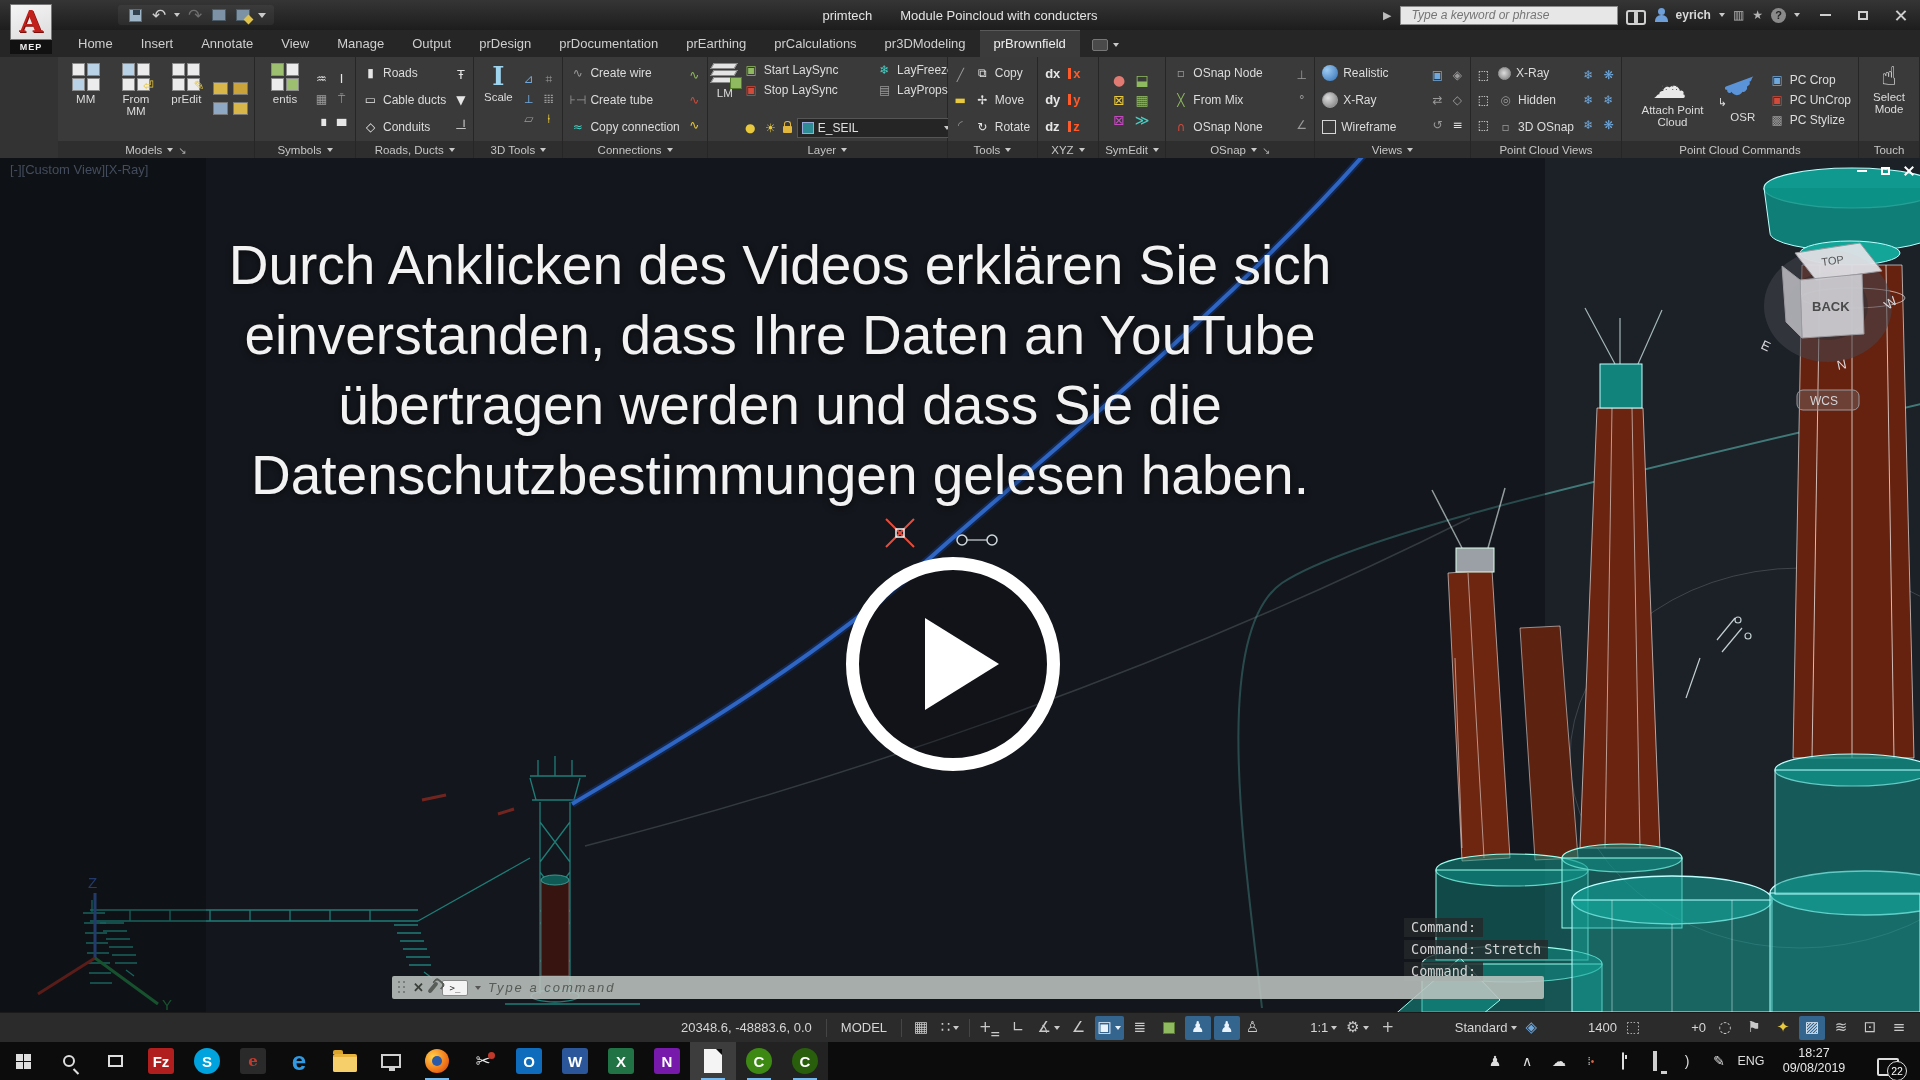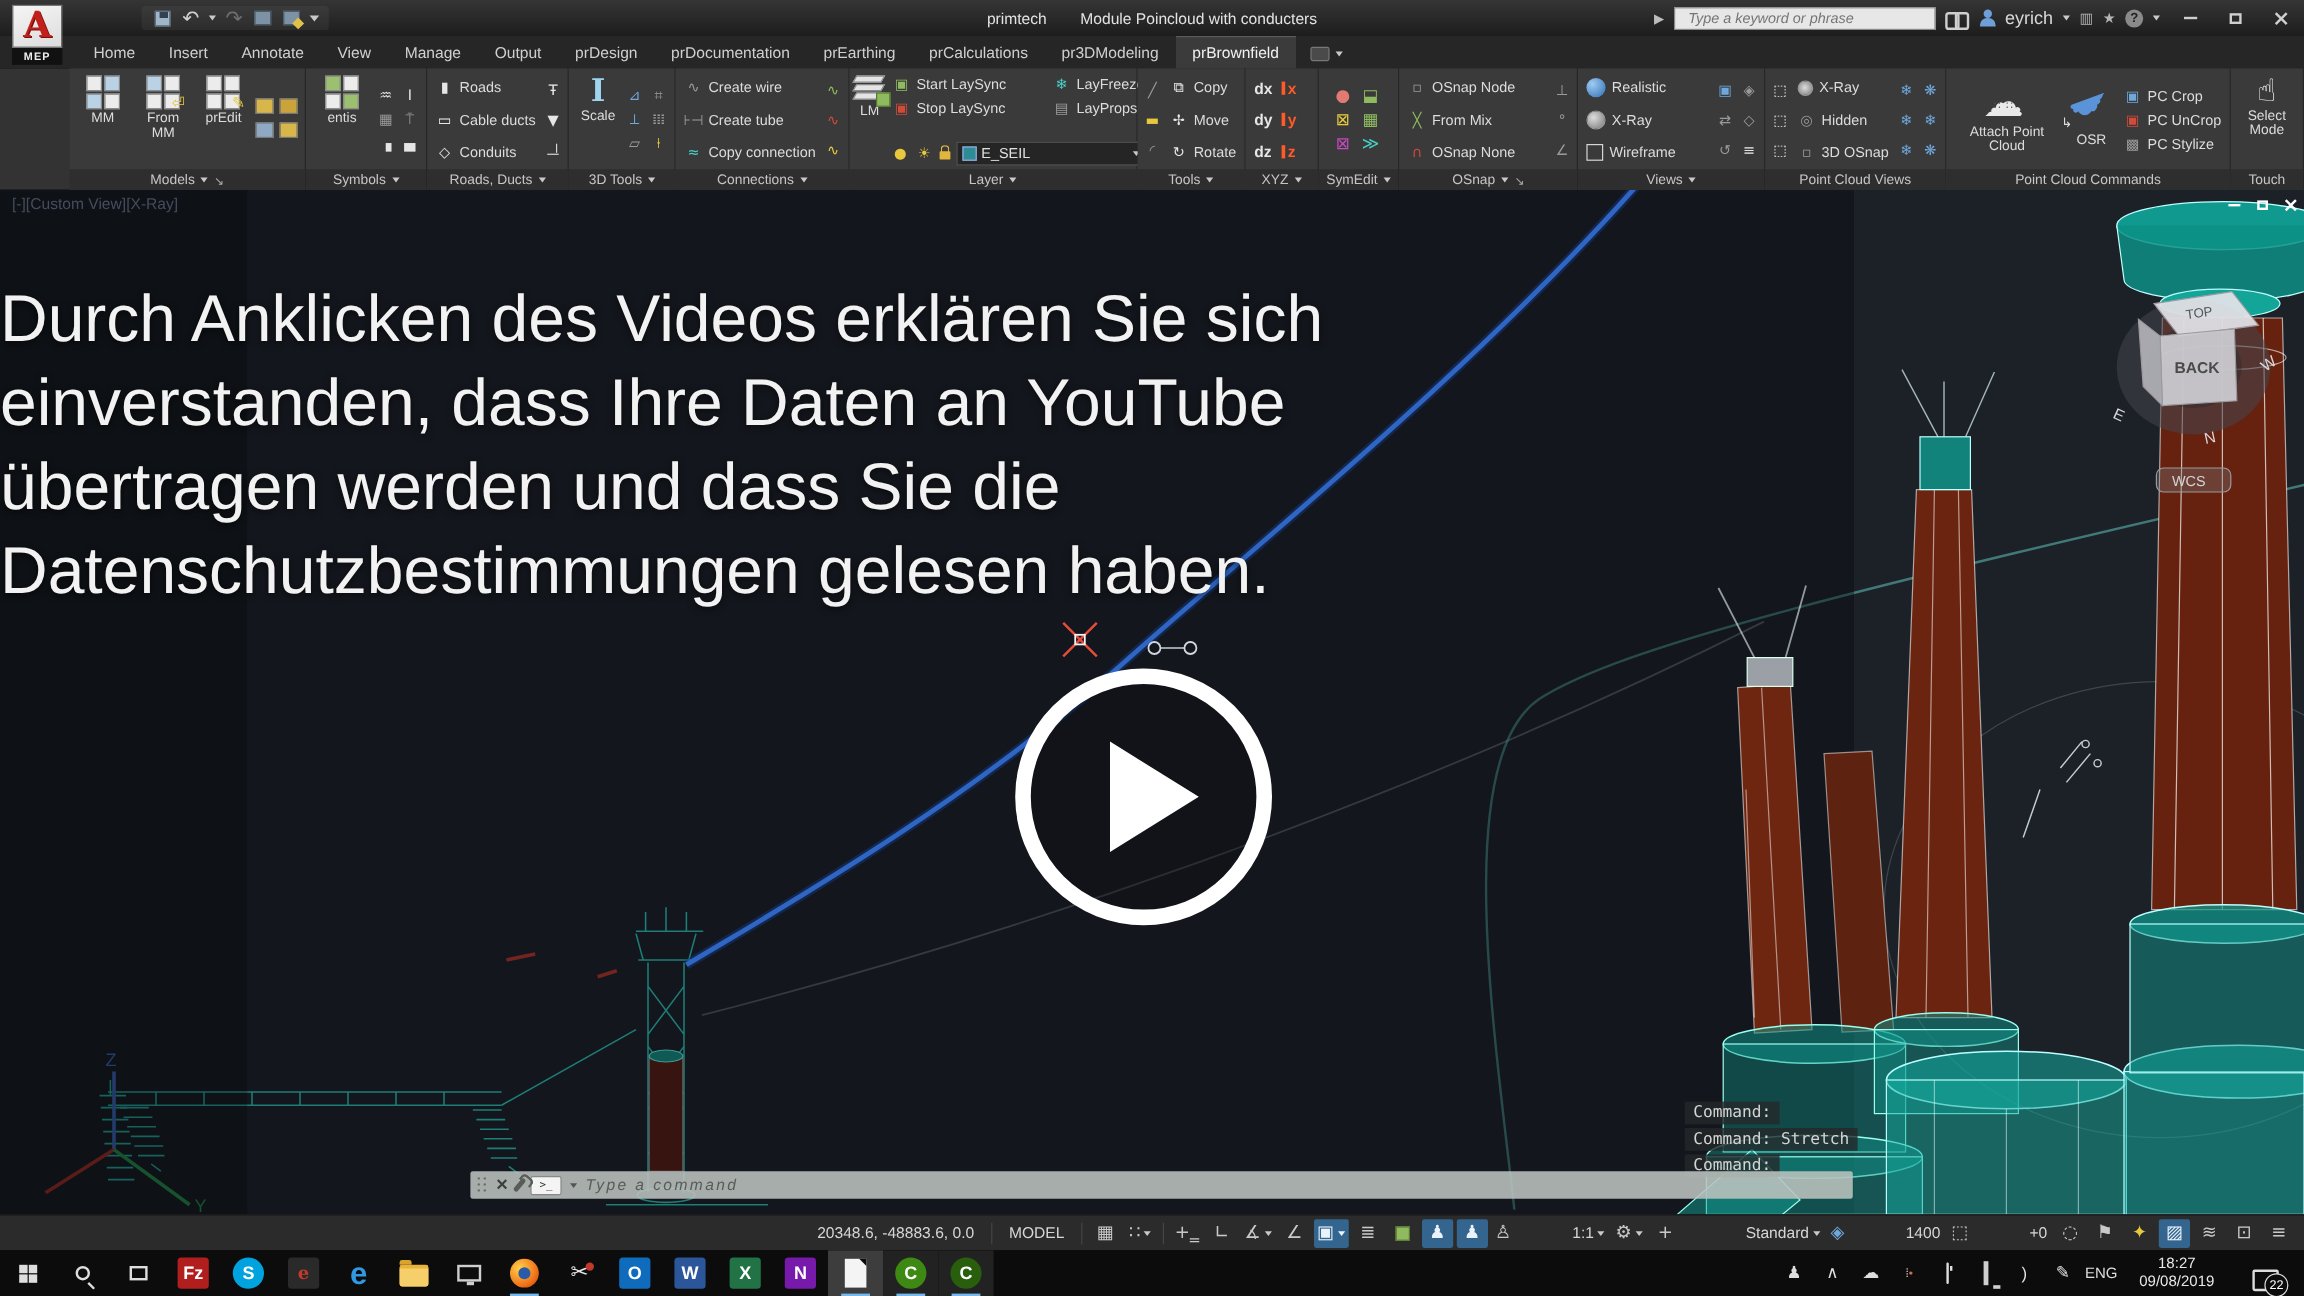--- a/index.html
+++ b/index.html
@@ -91,21 +91,21 @@
   .sph-blue { background:radial-gradient(circle at 5px 5px,#9ecbf2,#2f6fb4); }
   .sph-gray { background:radial-gradient(circle at 5px 5px,#ddd,#777); border:1px solid #999; }
   .wirecube { width:14px; height:14px; border:1.5px solid #d6d6d6; }
   .xyz-d { font-weight:bold; color:#e6e6e6; font-size:13px; width:18px; }
   .xyz-a { font-weight:bold; color:#ff5a2a; font-size:13px; border-left:3px solid #ff5a2a; padding-left:2px; line-height:11px; }
 
   
   .canvas { position:absolute; top:158px; left:0; width:1920px; height:854px; background:#1c2027; overflow:hidden; z-index:10; }
   .canvas svg { position:absolute; left:0; top:0; }
   .vplabel { position:absolute; left:10px; top:4px; color:#444d5e; font-size:13px; z-index:12; }
-  .consent { position:absolute; left:0; top:72px; width:1560px; text-align:left; z-index:14;
+  .consent { position:absolute; left:0; top:72px; width:1560px; text-align:center; z-index:14;
     color:#f2f2f2; font-size:55px; line-height:70px; font-family:"Liberation Sans",sans-serif; text-shadow:0 2px 6px rgba(0,0,0,.55); }
   .playbtn { position:absolute; left:846px; top:399px; width:214px; height:214px; border:13px solid #fff; border-radius:50%;
     background:rgba(10,12,16,.25); z-index:14; display:flex; align-items:center; justify-content:center; }
   .playbtn .ptri { width:0; height:0; border-top:46px solid transparent; border-bottom:46px solid transparent; border-left:74px solid #fff; margin-left:18px; }
   .cmdhist { position:absolute; left:1404px; top:760px; z-index:15; font-family:"DejaVu Sans Mono","Liberation Mono",monospace; font-size:13.5px; color:#d4d4d4; }
   .cmdhist div { background:rgba(38,40,42,.8); padding:1px 7px 2px; margin-bottom:3px; width:max-content; }
   .cmdbar { position:absolute; left:392px; top:818px; width:1152px; height:23px; background:rgba(188,195,191,.88);
     border-radius:2px; display:flex; align-items:center; gap:7px; padding:0 6px; z-index:15; }
   .gripdots { display:grid; grid-template-columns:3px 3px; grid-auto-rows:3px; gap:2px; }
   .gripdots i { width:2px; height:2px; background:#6a6f6a; border-radius:50%; }
@@ -202,21 +202,21 @@
   </div>
   <div class="titletext">
     <span>primtech</span>
     <span>Module Poincloud with conducters</span>
   </div>
   <div class="infocenter">
     <span class="ic-caret">▶</span>
     <input class="searchbox" placeholder="Type a keyword or phrase" style="">
     <span class="binoc"></span>
     <span class="userico"></span>
-    <span style="font-size:15px;color:#d8d8d8;">eyrich</span>
+    <span style="font-size:12px;color:#d8d8d8;font-weight:bold;">eyrich</span>
     <i class="tri small"></i>
     <span class="tinyico">▥</span>
     <span class="tinyico">★</span>
     <span class="helpq">
         <span>?</span>
       </span>
     <i class="tri small"></i>
   </div>
   <div class="winbtns">
     <div class="winbtn">

